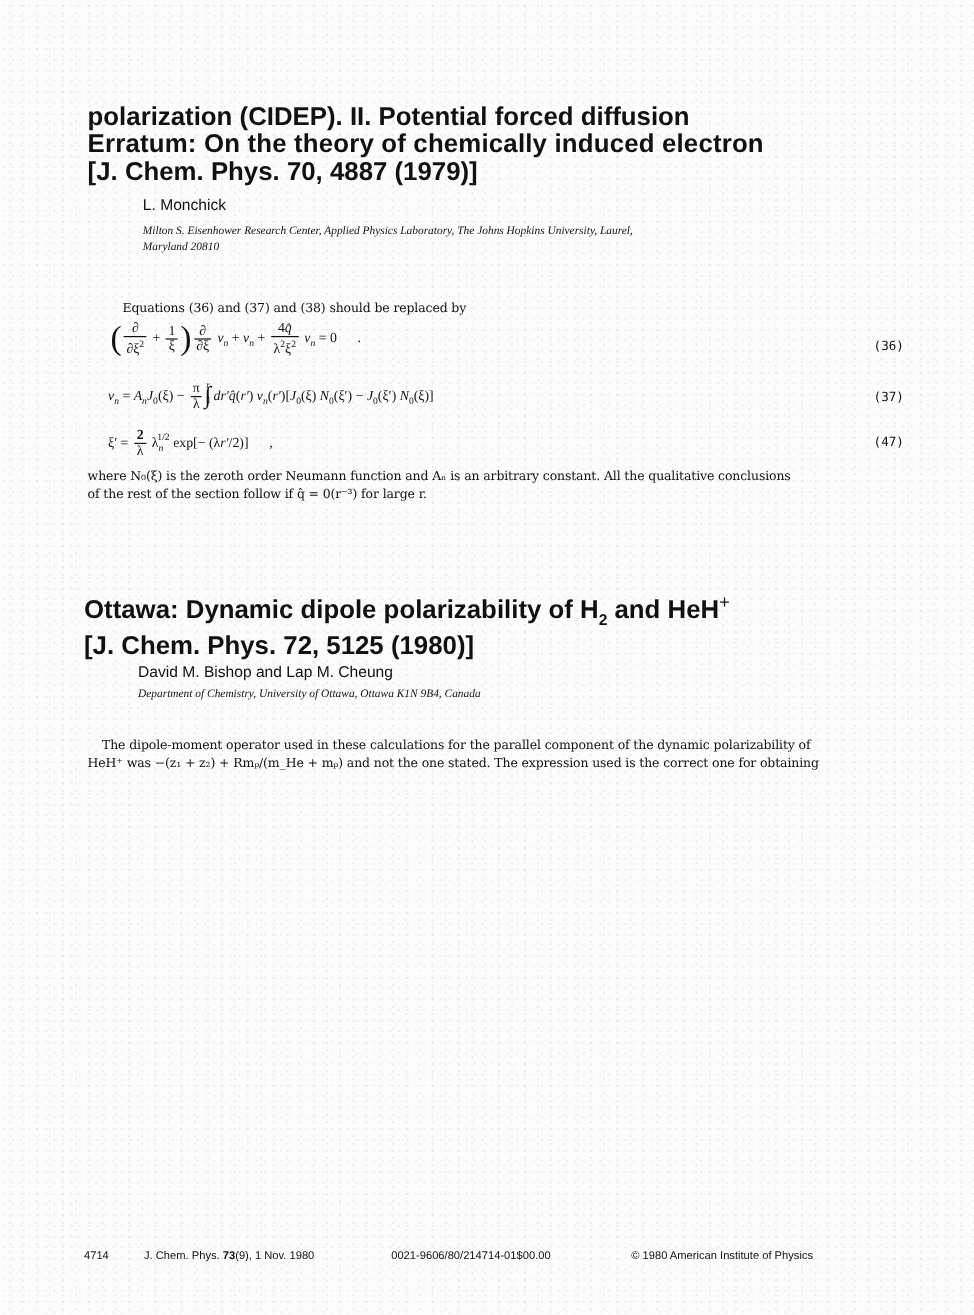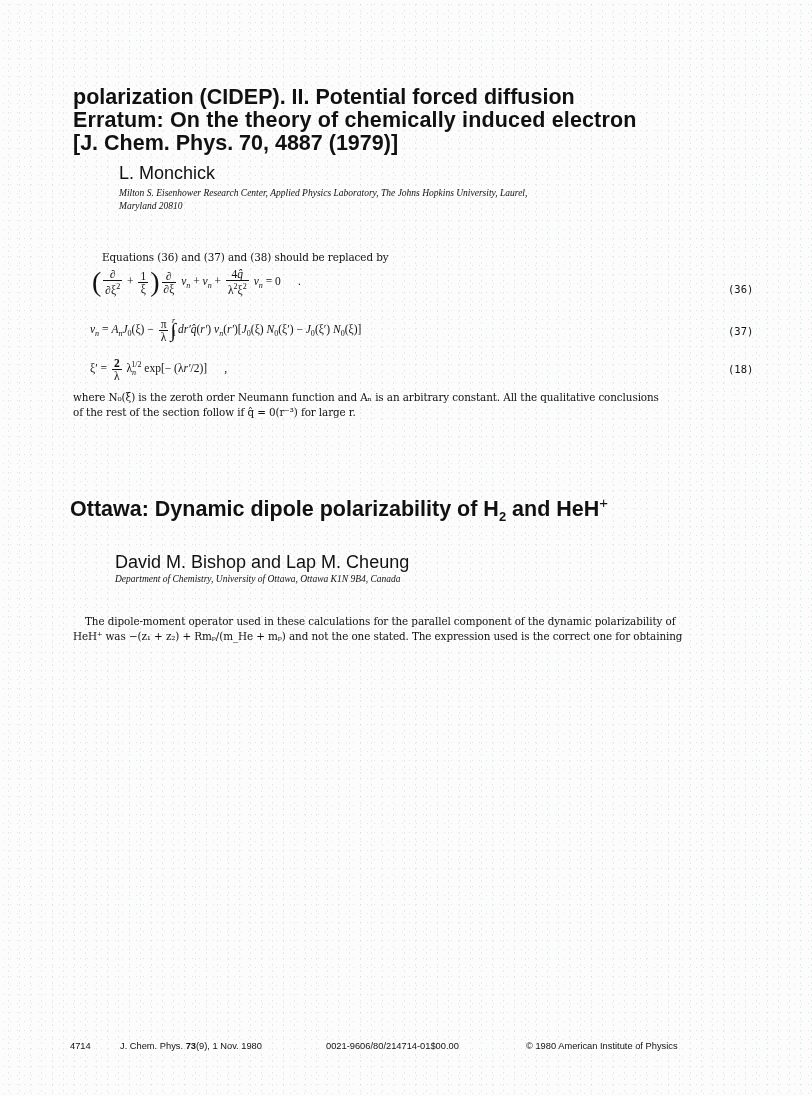--- a/index.html
+++ b/index.html
@@ -12,21 +12,21 @@
     background-size: 7px 9px, 11px 6px;
     background-position: 0 0, 3px 2px;
     color: #111;
   }
   .abs { position: absolute; }
   .title {
     font-family: "Liberation Sans", sans-serif; font-weight: bold;
     font-size: 21.5px; line-height: 23px; color: #111; margin: 0;
   }
   .author {
-    font-family: "Liberation Sans", sans-serif; font-size: 18px; color: #111;
+    font-family: "Liberation Sans", sans-serif; font-size: 13px; color: #111;
   }
   .affil {
     font-family: "Liberation Serif", serif; font-style: italic; font-size: 9.5px;
     line-height: 13px; color: #111;
   }
   .body-text {
     font-family: "DejaVu Serif", serif; font-size: 10.4px; line-height: 14.5px; color: #111;
     letter-spacing: -0.1px;
   }
   .eq {
@@ -72,31 +72,32 @@
 
 <div class="abs eq" style="left:90px; top:316px;">
   <i>v<sub>n</sub></i> = <i>A<sub>n</sub>J</i><sub>0</sub>(ξ) − <span class="frac"><span class="num">π</span><span class="den">λ</span></span><span style="font-size:20px; vertical-align:middle;">∫</span><sub style="margin-left:-4px;">1</sub><sup style="margin-left:-4px; vertical-align:10px;"><i>r</i></sup>
   <i>dr′q̂</i>(<i>r′</i>) <i>v<sub>n</sub></i>(<i>r′</i>)[<i>J</i><sub>0</sub>(ξ) <i>N</i><sub>0</sub>(ξ′) − <i>J</i><sub>0</sub>(ξ′) <i>N</i><sub>0</sub>(ξ)]
 </div>
 <div class="abs eqnum" style="left:728px; top:325px;">(37)</div>
 
 <div class="abs eq" style="left:90px; top:357px;">
   ξ′ = <span class="frac"><span class="num"><b>2</b></span><span class="den">λ</span></span> λ<sub><i>n</i></sub><sup style="margin-left:-5px;">1/2</sup> exp[− (λ<i>r′</i>/2)] &nbsp;&nbsp;&nbsp;&nbsp; ,
 </div>
-<div class="abs eqnum" style="left:728px; top:363px;">(18)</div>
+<div class="abs eqnum" style="left:728px; top:363px;">(47)</div>
 
 <div class="abs body-text" style="left:73px; top:390px; width:680px;">
   <div style="white-space:nowrap;">where N₀(ξ) is the zeroth order Neumann function and Aₙ is an arbitrary constant.  All the qualitative conclusions</div>
   <div>of the rest of the section follow if q̂ = 0(r⁻³) for large r.</div>
 </div>
 
 <div class="abs" style="left:70px; top:491px; width:660px;">
   <div class="title">
     <span>Ottawa: Dynamic dipole polarizability of H</span><sub style="font-size:13px;">2</sub><span> and HeH</span><sup style="font-weight:normal; font-size:15px;">+</sup>
   </div>
+  <div class="title">[J. Chem. Phys. 72, 5125 (1980)]</div>
 </div>
 
 <div class="abs author" style="left:115px; top:552px;">David M. Bishop and Lap M. Cheung</div>
 
 <div class="abs affil" style="left:115px; top:573px;text-align:center;">Department of Chemistry, University of Ottawa, Ottawa K1N 9B4, Canada</div>
 
 <div class="abs body-text" style="left:73px; top:614px; width:690px;">
   <div style="padding-left:12px; white-space:nowrap;">The dipole-moment operator used in these calculations for the parallel component of the dynamic polarizability of</div>
   <div style="white-space:nowrap;">HeH⁺ was −(z₁ + z₂) + Rmₚ/(m_He + mₚ) and not the one stated.  The expression used is the correct one for obtaining</div>
 </div>

